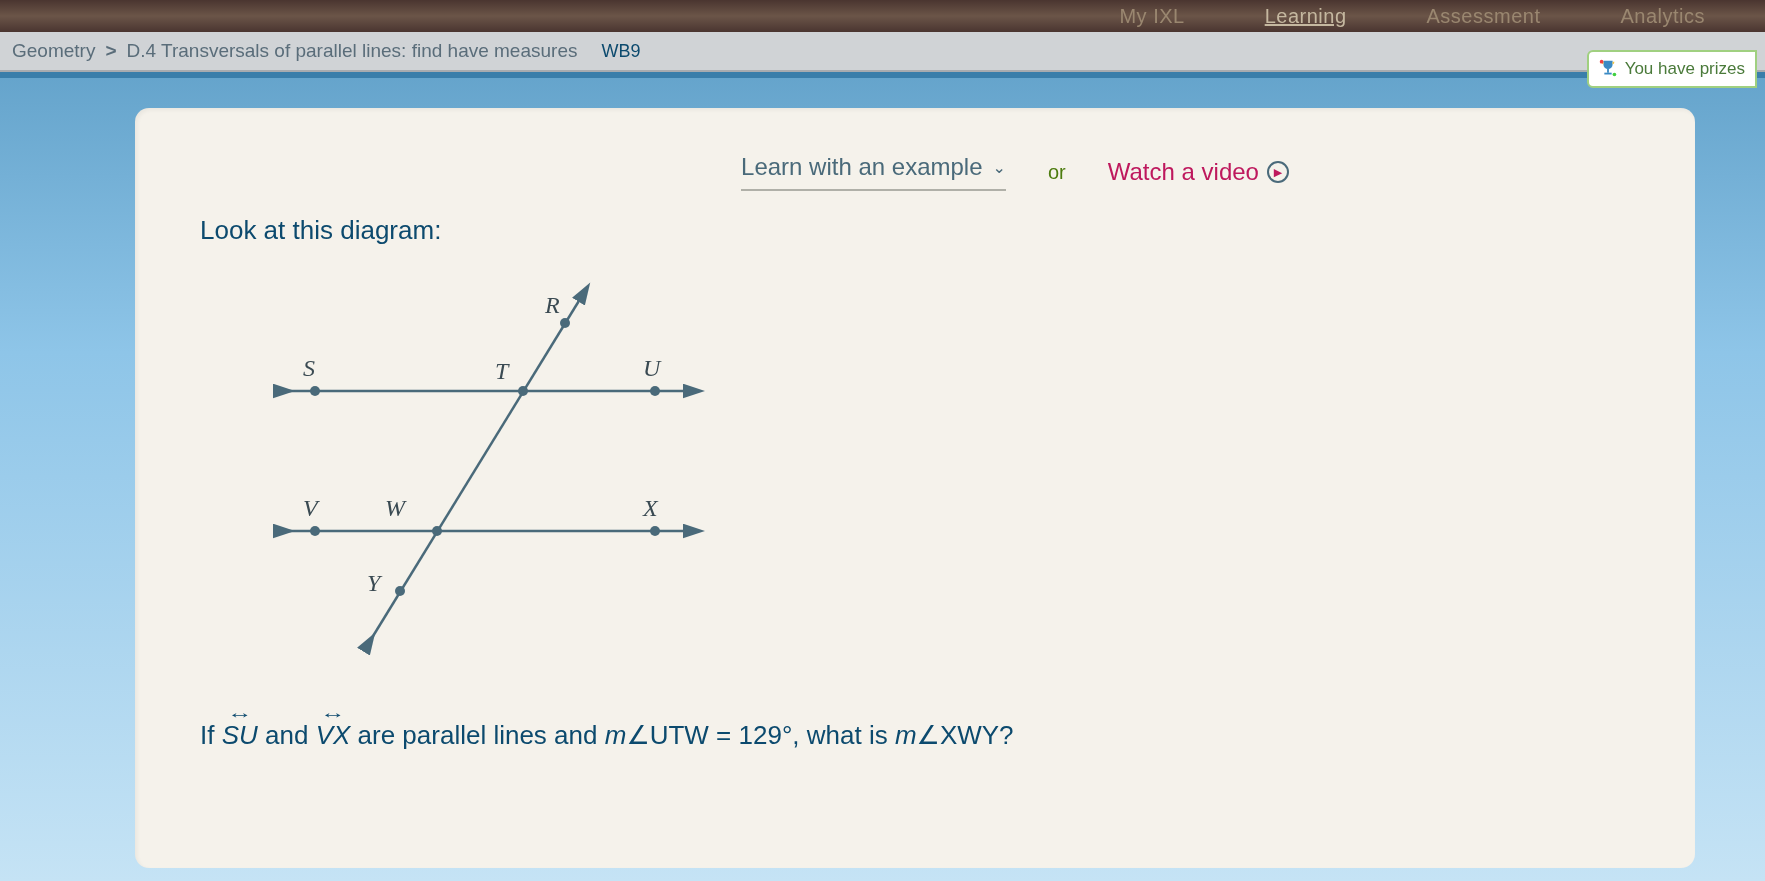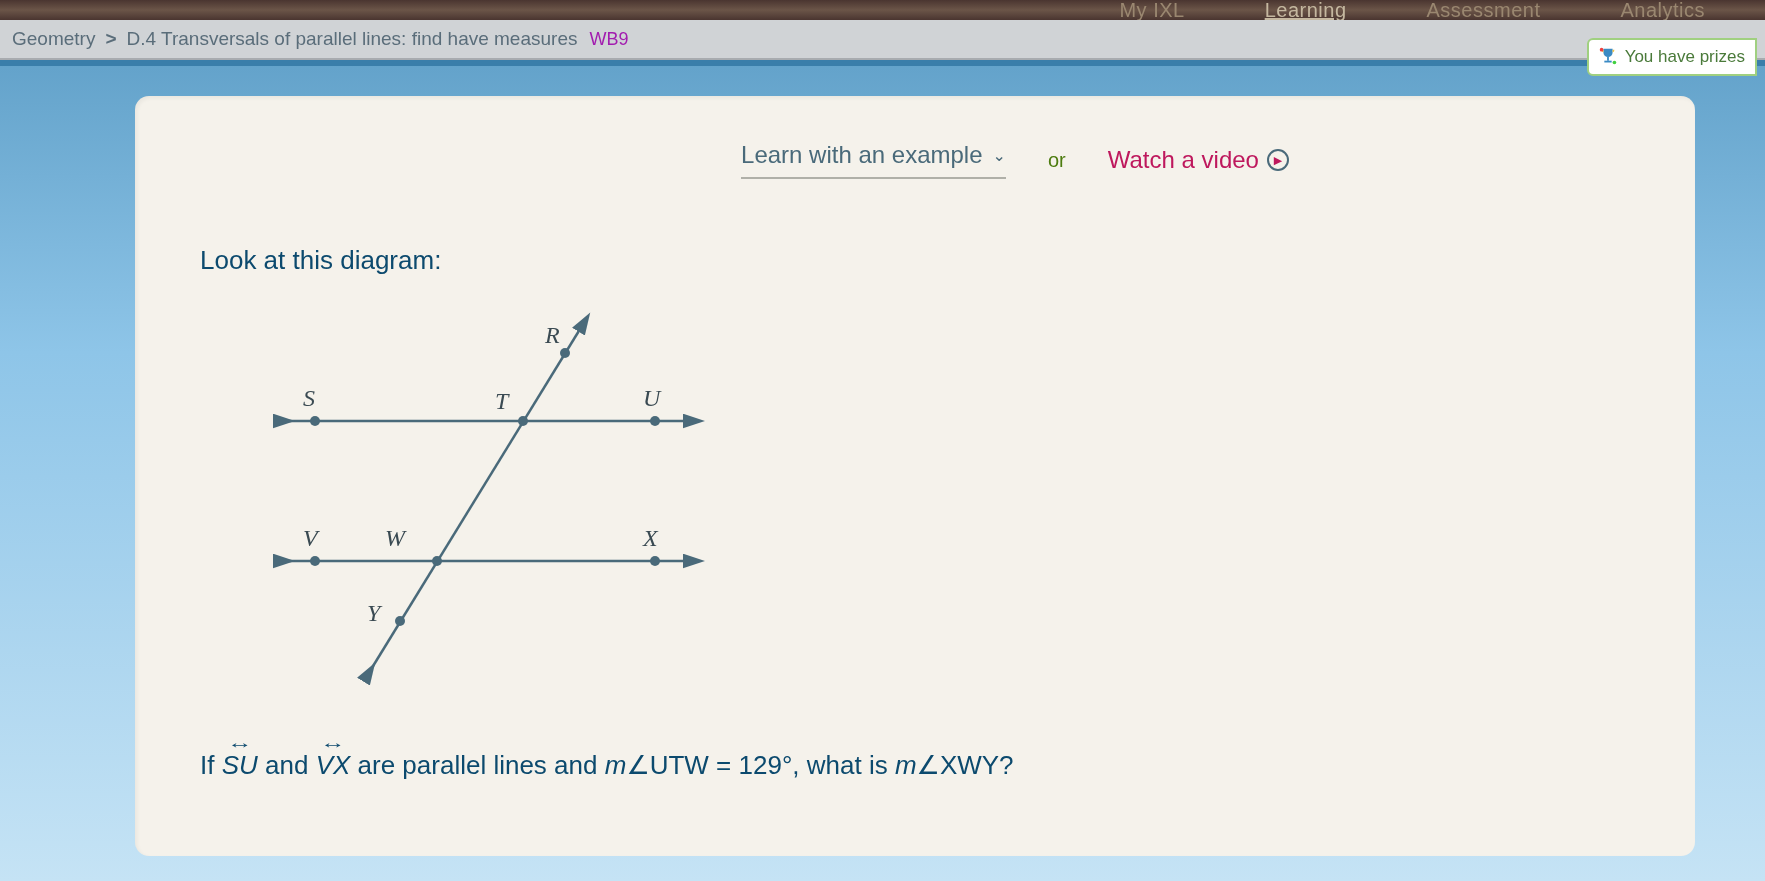--- a/index.html
+++ b/index.html
@@ -5,21 +5,21 @@
     * { margin: 0; padding: 0; box-sizing: border-box; }
     body {
       font-family: Verdana, Arial, sans-serif;
       background: linear-gradient(to bottom, #5a9bc4 0%, #8ec5e8 40%, #c5e3f5 100%);
       width: 1765px;
       height: 881px;
       overflow: hidden;
       position: relative;
     }
     .top-nav {
-      height: 20px;
+      height: 32px;
       background: linear-gradient(to bottom, #4a3530 0%, #6b5548 50%, #4a3530 100%);
       display: flex;
       align-items: center;
       justify-content: flex-end;
       padding-right: 60px;
       gap: 80px;
     }
     .top-nav-item {
       color: #9a8770;
       font-size: 20px;
@@ -47,23 +47,23 @@
       color: #5a6d7a;
       font-size: 19px;
       margin: 0 10px;
       font-weight: bold;
     }
     .breadcrumb-skill {
       color: #5a6d7a;
       font-size: 19px;
     }
     .breadcrumb-code {
-      color: #a21caf;
+      color: #0c4a6e;
       font-size: 18px;
-      margin-left: 12px;
+      margin-left: 24px;
     }
     .prize-badge {
       position: absolute;
       right: 8px;
       top: 18px;
       background: #fff;
       border: 2px solid #a0d080;
       border-radius: 6px 0 0 6px;
       padding: 6px 10px 6px 8px;
       display: flex;
@@ -89,21 +89,21 @@
       width: 1560px;
       min-height: 760px;
       padding: 45px 50px;
       box-shadow: inset 2px 2px 4px rgba(0,0,0,0.05);
     }
     .help-row {
       display: flex;
       align-items: center;
       justify-content: center;
       gap: 42px;
-      margin-bottom: 66px;
+      margin-bottom: 24px;
       margin-left: 200px;
     }
     .learn-example {
       color: #4a6a7a;
       font-size: 24px;
       border-bottom: 2px solid #b0b0a8;
       padding-bottom: 8px;
       display: flex;
       align-items: center;
       gap: 10px;

